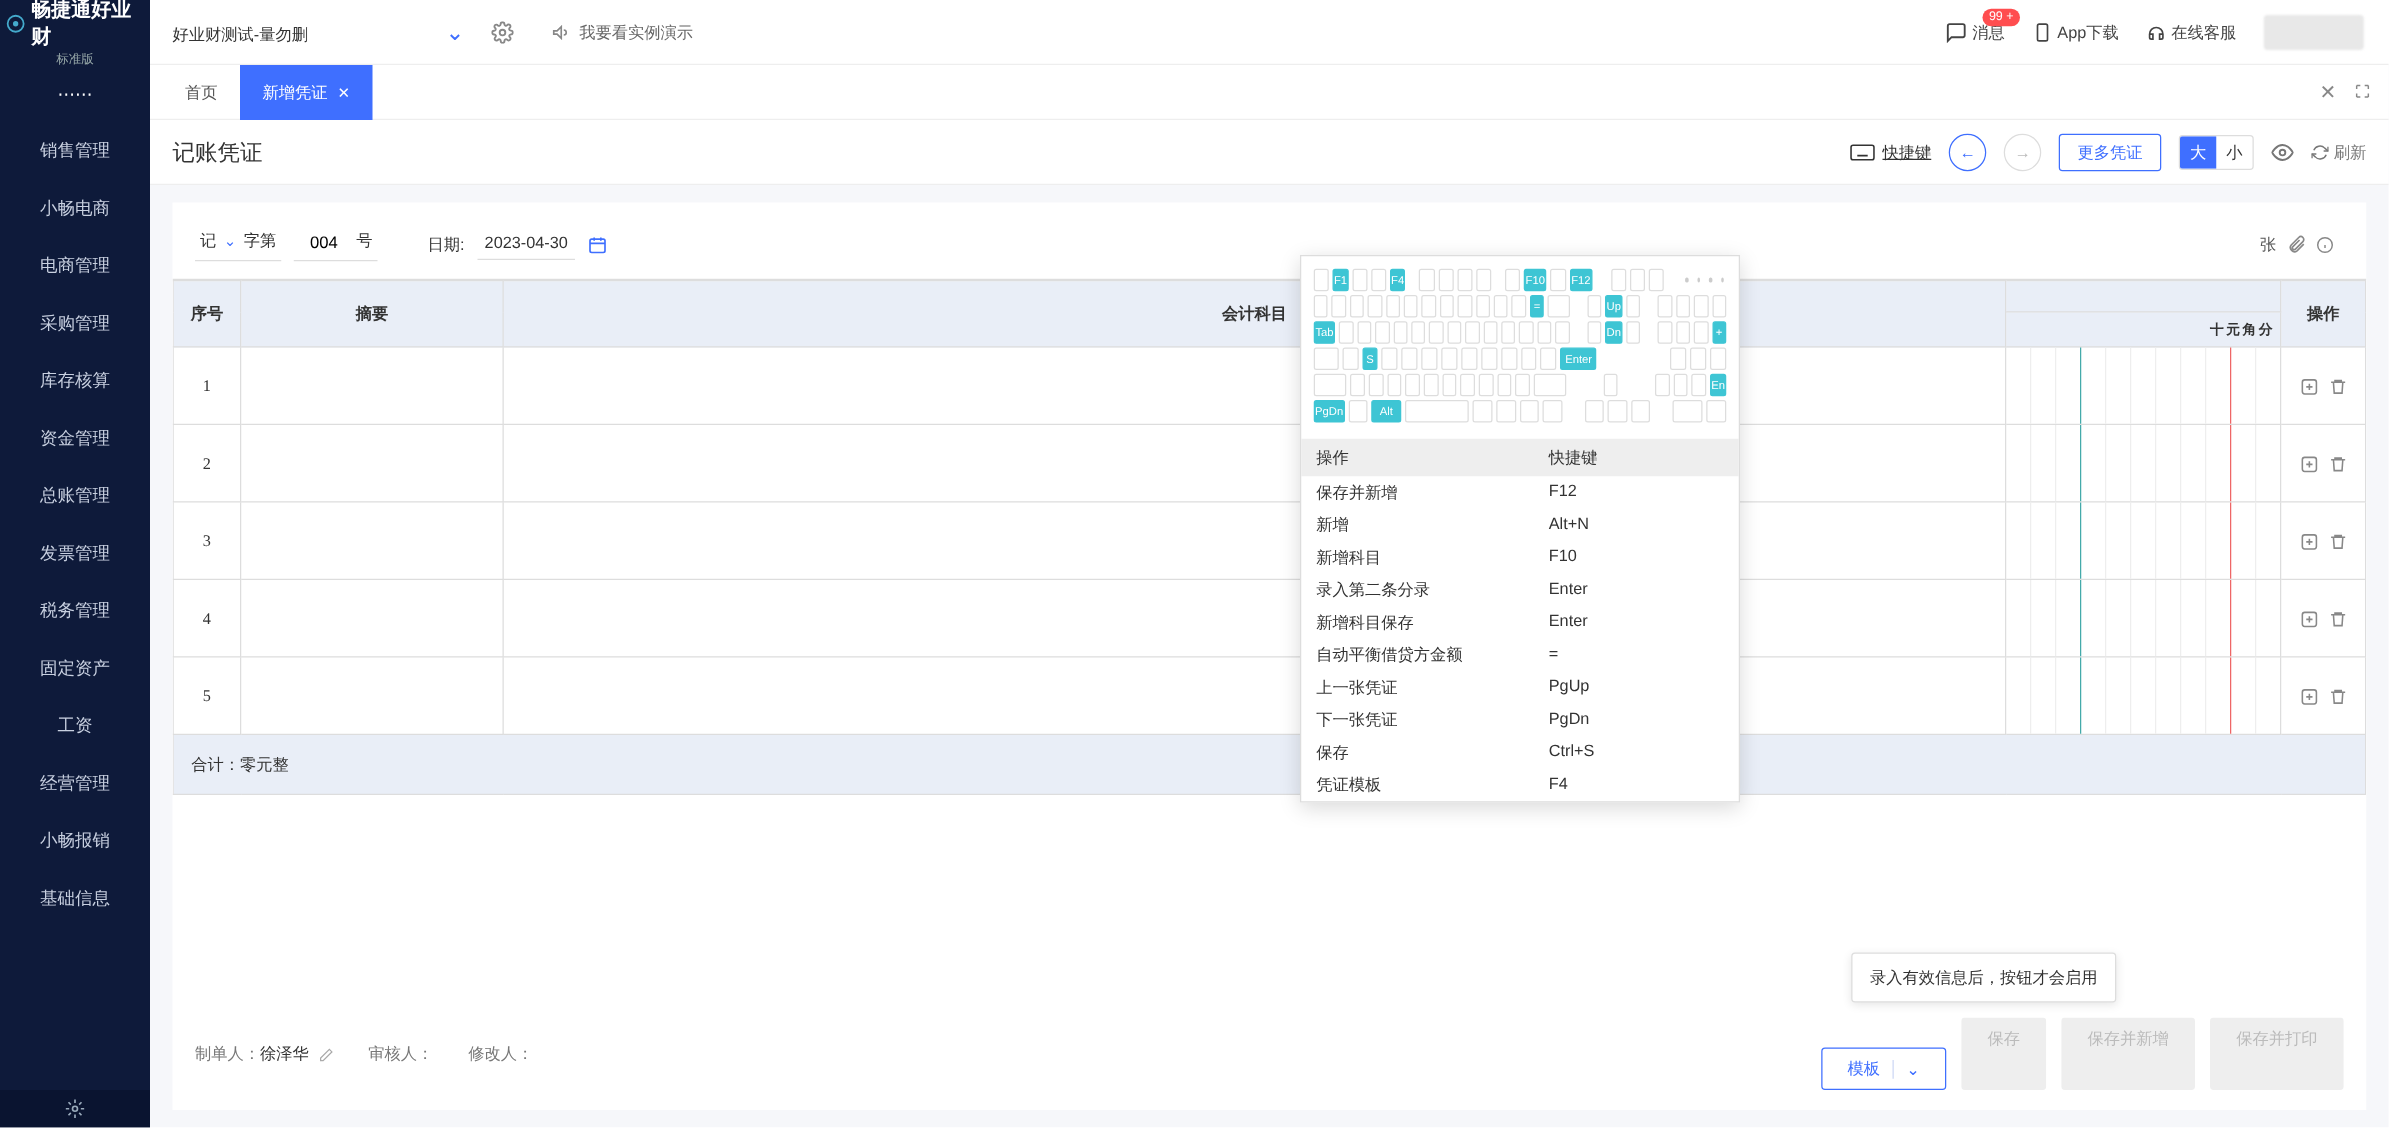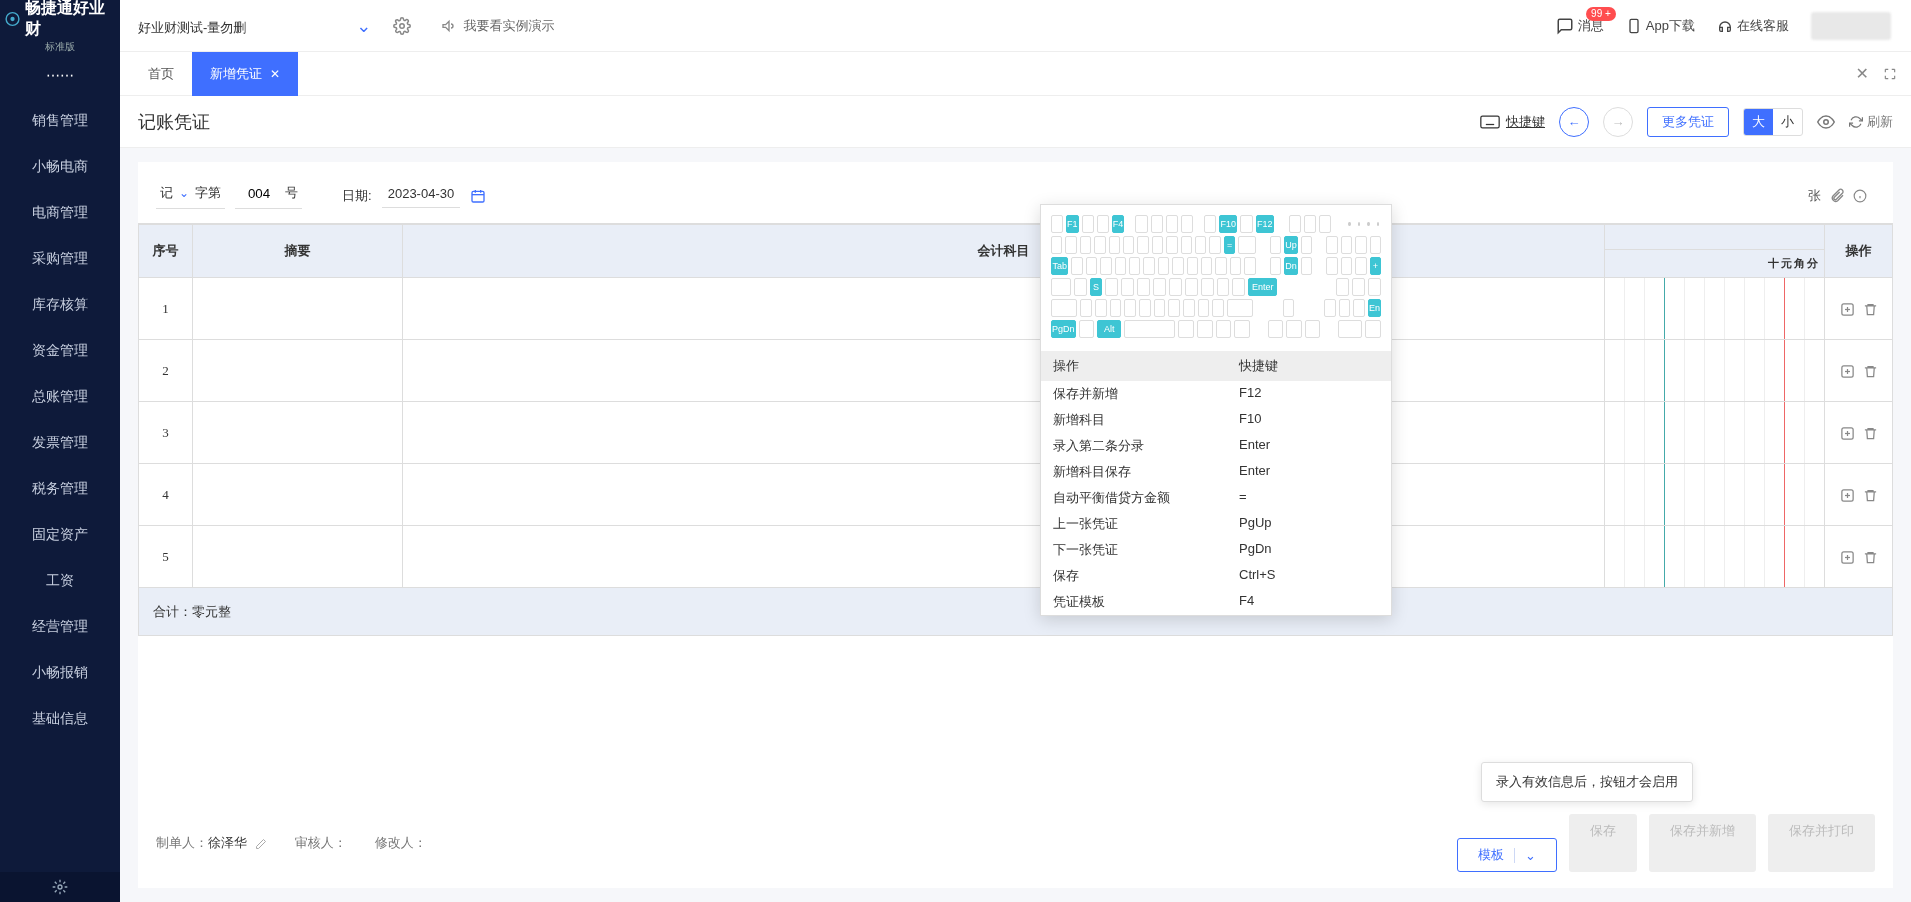--- a/index.html
+++ b/index.html
@@ -622,20 +622,24 @@
         <div class="sc-head">
           <span class="sc-op">操作</span>
           <span class="sc-key">快捷键</span>
         </div>
         <div id="sc-rows">
             <div class="sc-row">
               <span class="sc-op">保存并新增</span>
               <span class="sc-key">F12</span>
             </div>
             <div class="sc-row">
+              <span class="sc-op">新增</span>
+              <span class="sc-key">Alt+N</span>
+            </div>
+            <div class="sc-row">
               <span class="sc-op">新增科目</span>
               <span class="sc-key">F10</span>
             </div>
             <div class="sc-row">
               <span class="sc-op">录入第二条分录</span>
               <span class="sc-key">Enter</span>
             </div>
             <div class="sc-row">
               <span class="sc-op">新增科目保存</span>
               <span class="sc-key">Enter</span>

